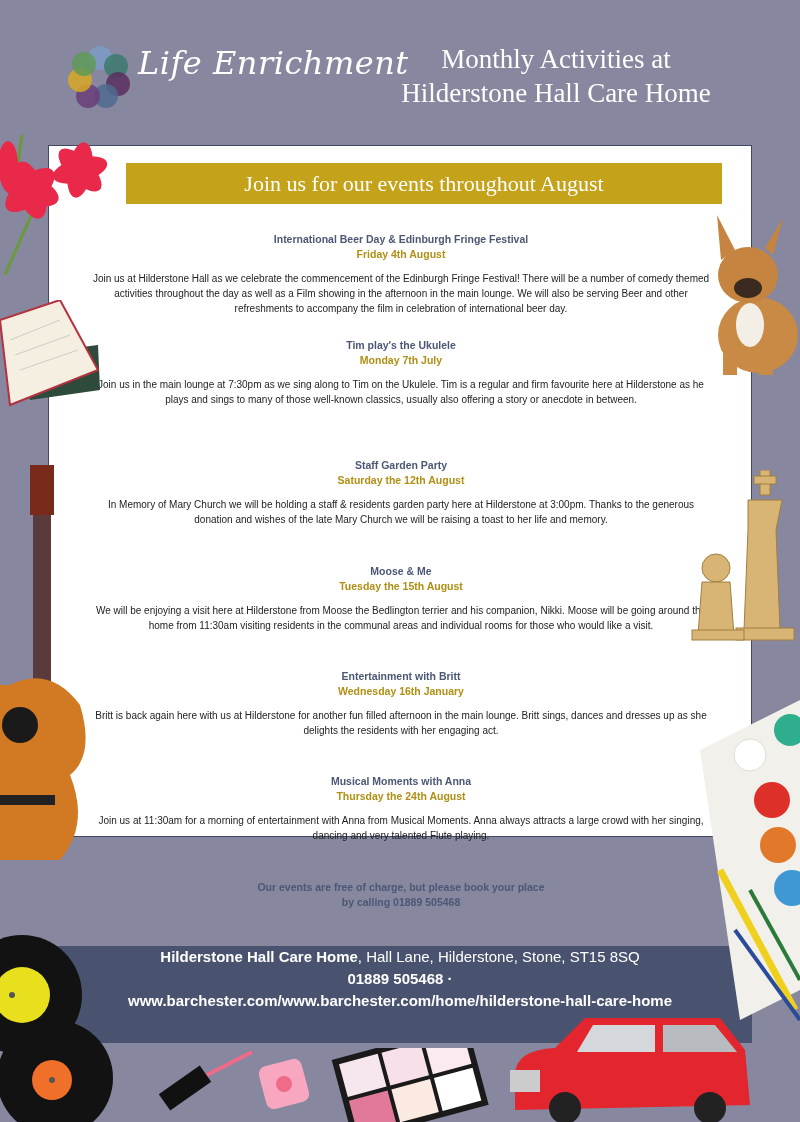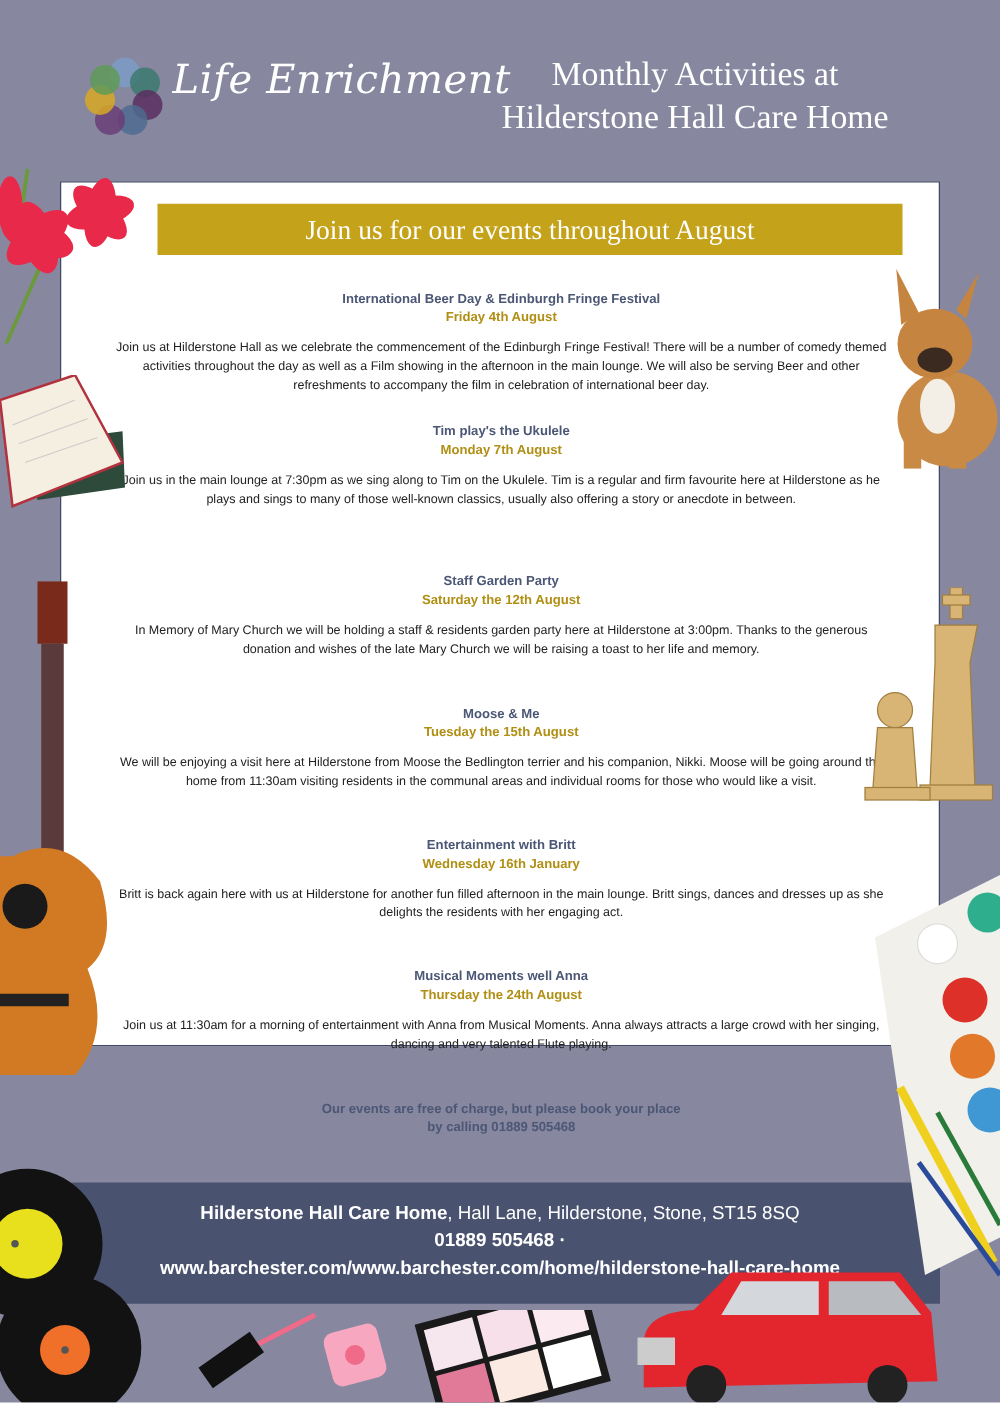--- a/index.html
+++ b/index.html
@@ -13,21 +13,21 @@
   .header-title { position:absolute; left:400px; top:42px; width:312px; text-align:center; font-family:"Liberation Serif", serif; color:#fff; font-size:27px; line-height:34px; }
   .panel { position:absolute; left:48px; top:145px; width:704px; height:692px; background:#fff; border:1px solid #3f4966; box-sizing:border-box; }
   .banner { position:absolute; left:77px; top:17px; width:596px; height:41px; background:#c4a21a; color:#fff; font-family:"Liberation Serif", serif; font-size:22px; text-align:center; line-height:41px; }
   .event { position:absolute; left:40px; width:624px; text-align:center; }
   .event .title { color:#4b5775; font-size:10.5px; font-weight:bold; line-height:15px; }
   .event .date { color:#b08f14; font-size:10.5px; font-weight:bold; line-height:15px; }
   .event .desc { color:#222; font-size:10px; line-height:15px; margin-top:9px; }
   .booking { position:absolute; left:40px; top:734px; width:624px; text-align:center; color:#4b5775; font-size:10.5px; font-weight:bold; line-height:15px; }
   .footer { position:absolute; left:48px; top:946px; width:704px; height:97px; background:#495370; color:#fff; text-align:center; }
   .footer .line { font-size:15px; line-height:22px; }
-  .footer .l1 { margin-top:14px; }
+  .footer .l1 { }
   .footer b { font-weight:bold; }
   .deco { position:absolute; }
 </style>
 </head>
 <body>
 
 <div class="header">
   <div class="logo">
     <div class="logo-mark">
       <span style="left:20px;top:0;background:#7d9cc4"></span>
@@ -49,40 +49,40 @@
 <div class="panel">
   <div class="banner">Join us for our events throughout August</div>
 
   <div class="event" style="top:86px">
     <div class="title">International Beer Day &amp; Edinburgh Fringe Festival</div>
     <div class="date">Friday 4th August</div>
     <div class="desc">Join us at Hilderstone Hall as we celebrate the commencement of the Edinburgh Fringe Festival! There will be a number of comedy themed activities throughout the day as well as a Film showing in the afternoon in the main lounge. We will also be serving Beer and other refreshments to accompany the film in celebration of international beer day.</div>
   </div>
   <div class="event" style="top:192px">
     <div class="title">Tim play's the Ukulele</div>
-    <div class="date">Monday 7th August</div>
+    <div class="date">Monday 7th July</div>
     <div class="desc">Join us in the main lounge at 7:30pm as we sing along to Tim on the Ukulele. Tim is a regular and firm favourite here at Hilderstone as he plays and sings to many of those well-known classics, usually also offering a story or anecdote in between.</div>
   </div>
   <div class="event" style="top:312px">
     <div class="title">Staff Garden Party</div>
     <div class="date">Saturday the 12th August</div>
     <div class="desc">In Memory of Mary Church we will be holding a staff &amp; residents garden party here at Hilderstone at 3:00pm. Thanks to the generous donation and wishes of the late Mary Church we will be raising a toast to her life and memory.</div>
   </div>
   <div class="event" style="top:418px">
     <div class="title">Moose &amp; Me</div>
     <div class="date">Tuesday the 15th August</div>
     <div class="desc">We will be enjoying a visit here at Hilderstone from Moose the Bedlington terrier and his companion, Nikki. Moose will be going around the home from 11:30am visiting residents in the communal areas and individual rooms for those who would like a visit.</div>
   </div>
   <div class="event" style="top:523px">
     <div class="title">Entertainment with Britt</div>
     <div class="date">Wednesday 16th January</div>
     <div class="desc">Britt is back again here with us at Hilderstone for another fun filled afternoon in the main lounge. Britt sings, dances and dresses up as she delights the residents with her engaging act.</div>
   </div>
   <div class="event" style="top:628px">
-    <div class="title">Musical Moments well Anna</div>
+    <div class="title">Musical Moments with Anna</div>
     <div class="date">Thursday the 24th August</div>
     <div class="desc">Join us at 11:30am for a morning of entertainment with Anna from Musical Moments. Anna always attracts a large crowd with her singing, dancing and very talented Flute playing.</div>
   </div>
 
   <div class="booking">
     <div>Our events are free of charge, but please book your place</div>
     <div>by calling 01889 505468</div>
   </div>
 </div>
 

